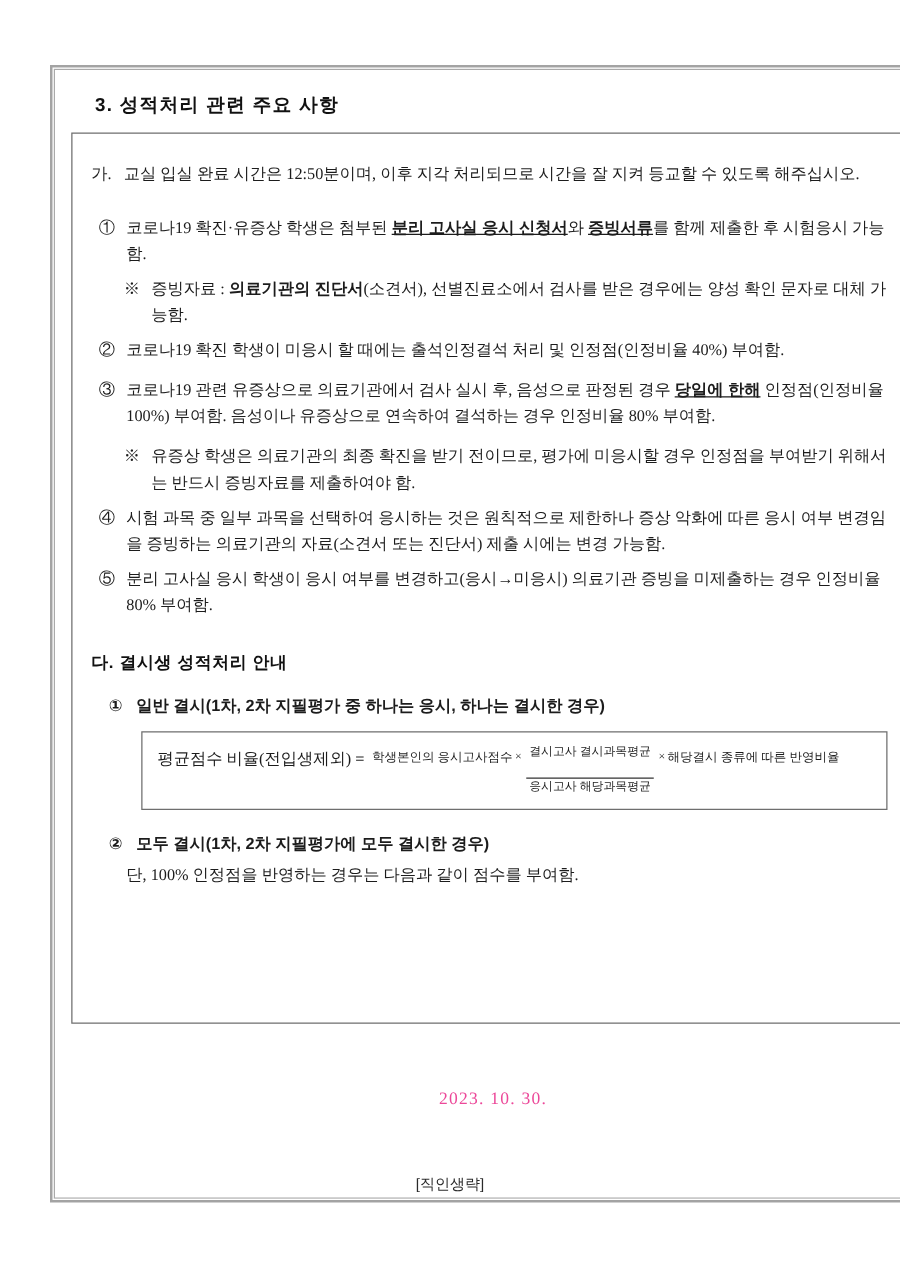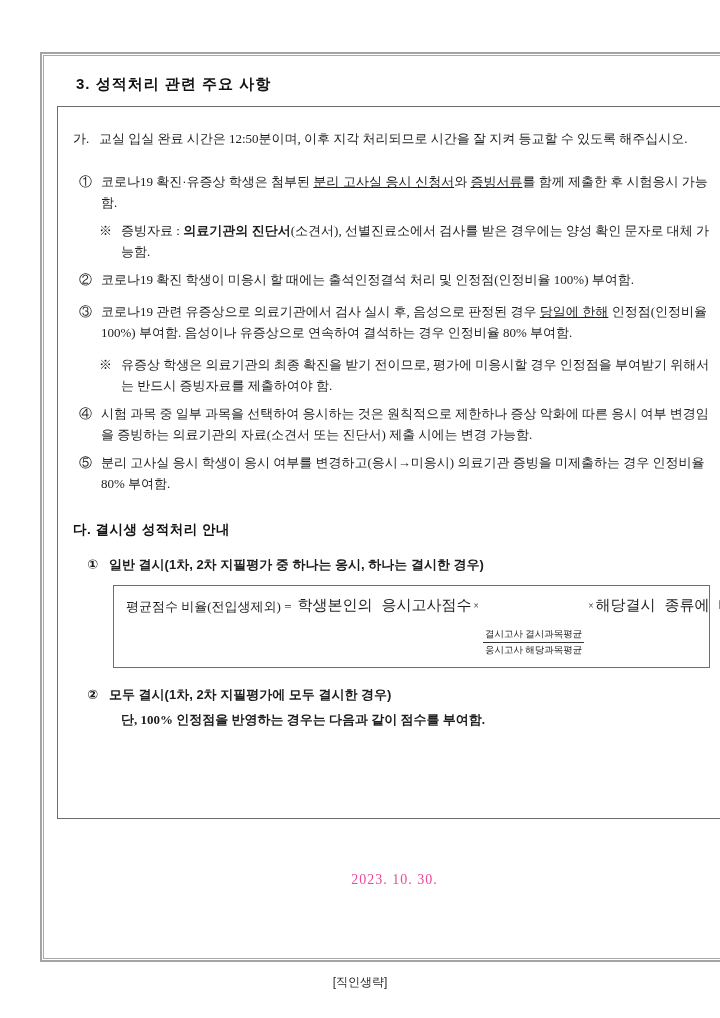--- a/index.html
+++ b/index.html
@@ -47,52 +47,52 @@
     font-family:"Liberation Sans","DejaVu Sans",sans-serif;
     font-weight:bold; font-size:13.5px; letter-spacing:0.5px; color:#111;
   }
 
   .para-ga { margin-bottom:22px; }
   .b-head { margin:4px 0 12px 0; }
   .b-item { margin:0 0 7px 6px; }
   .b-note { margin:0 0 7px 26px; }
   .b-gap  { margin-top:11px; }
 
-  .bu { font-weight:normal; text-decoration:underline; font-family:"Liberation Sans","DejaVu Sans",sans-serif; }
+  .bu { font-weight:bold; text-decoration:underline; font-family:"Liberation Sans","DejaVu Sans",sans-serif; }
   .bo { font-weight:bold; font-family:"Liberation Sans","DejaVu Sans",sans-serif;text-align:center; }
 
   .c-head { margin:25px 0 14px 0; }
   .c-item { margin:0 0 4px 14px; }
   .c-item .ibody b, .c-bold {
     font-family:"Liberation Sans","DejaVu Sans",sans-serif; font-weight:bold;
   }
   .c-desc { margin:0 0 2px 40px; }
 
   .formula-box {
     border:1px solid #6e6e6e;
     margin:10px 6px 16px 40px;
     padding:10px 10px 10px 12px;
     font-size:13px;
   }
   .f-row { display:flex; flex-wrap:nowrap; white-space:nowrap; }
   .f-label { font-size:13px; margin-right:6px; }
-  .f-small { font-size:15px; letter-spacing:0;font-family:Liberation Mono, monospace; }
+  .f-small { font-size:10px; letter-spacing:0; }
   .f-op { font-size:9.5px; margin:0 2px; }
   .frac { display:inline-flex; flex-direction:column; text-align:center; font-size:9.5px; margin:0 2px; line-height:13px; }
-  .frac .num { border-bottom:1px solid #333; padding:0 2px 1px;margin-top:32px; }
+  .frac .num { border-bottom:1px solid #333; padding:0 2px 13px; }
   .frac .den { padding:1px 2px 0; }
 
   .doc-date { text-align:center; font-size:14px; letter-spacing:1px; margin-top:53px; color:#ec4899; }
   .doc-signature {
     text-align:center; margin-top:25px;
     font-family:"Liberation Sans","DejaVu Sans",sans-serif;
     font-size:23px; font-weight:bold; letter-spacing:7px; color:#111;
   }
   .seal-note {
-    position:absolute; left:0; right:0; top:974px;
+    position:absolute; left:0; right:0; top:939px;
     text-align:center; font-size:12px; color:#2a2a2a;
     font-family:"Liberation Sans","DejaVu Sans",sans-serif;
   }
 </style>
 </head>
 <body>
 
 <div class="sheet">
   <div class="frame-outer">
     <div class="frame-inner">
@@ -116,21 +116,21 @@
 
         <div class="item b-note">
           <span class="marker">※</span>
           <span class="ibody">
             <span>증빙자료 : </span><span class="bo">의료기관의 진단서</span><span>(소견서), 선별진료소에서 검사를 받은 경우에는 양성 확인 문자로 대체 가능함.</span>
           </span>
         </div>
 
         <div class="item b-item">
           <span class="marker">②</span>
-          <span class="ibody">코로나19 확진 학생이 미응시 할 때에는 출석인정결석 처리 및 인정점(인정비율 100%) 부여함.</span>
+          <span class="ibody">코로나19 확진 학생이 미응시 할 때에는 출석인정결석 처리 및 인정점(인정비율 40%) 부여함.</span>
         </div>
 
         <div class="item b-item b-gap">
           <span class="marker">③</span>
           <span class="ibody">
             <span>코로나19 관련 유증상으로 의료기관에서 검사 실시 후, 음성으로 판정된 경우 </span><span class="bu">당일에 한해</span><span> 인정점(인정비율 100%) 부여함. 음성이나 유증상으로 연속하여 결석하는 경우 인정비율 80% 부여함.</span>
           </span>
         </div>
 
         <div class="item b-note b-gap">
@@ -166,21 +166,21 @@
             </span>
             <span class="f-op">×</span>
             <span class="f-small">해당결시 종류에 따른 반영비율</span>
           </div>
         </div>
 
         <div class="item c-item">
           <span class="marker c-bold">②</span>
           <span class="ibody c-bold">모두 결시(1차, 2차 지필평가에 모두 결시한 경우)</span>
         </div>
-        <div class="c-desc" style="margin-left:48px;font-weight:bold;">단, 100% 인정점을 반영하는 경우는 다음과 같이 점수를 부여함.</div>
+        <div class="c-desc" style="margin-left:28px;">단, 100% 인정점을 반영하는 경우는 다음과 같이 점수를 부여함.</div>
 
       </div>
 
       <div class="doc-date">2023. 10. 30.</div>
 
     </div>
   </div>
 
   <div class="seal-note">[직인생략]</div>
 </div>

